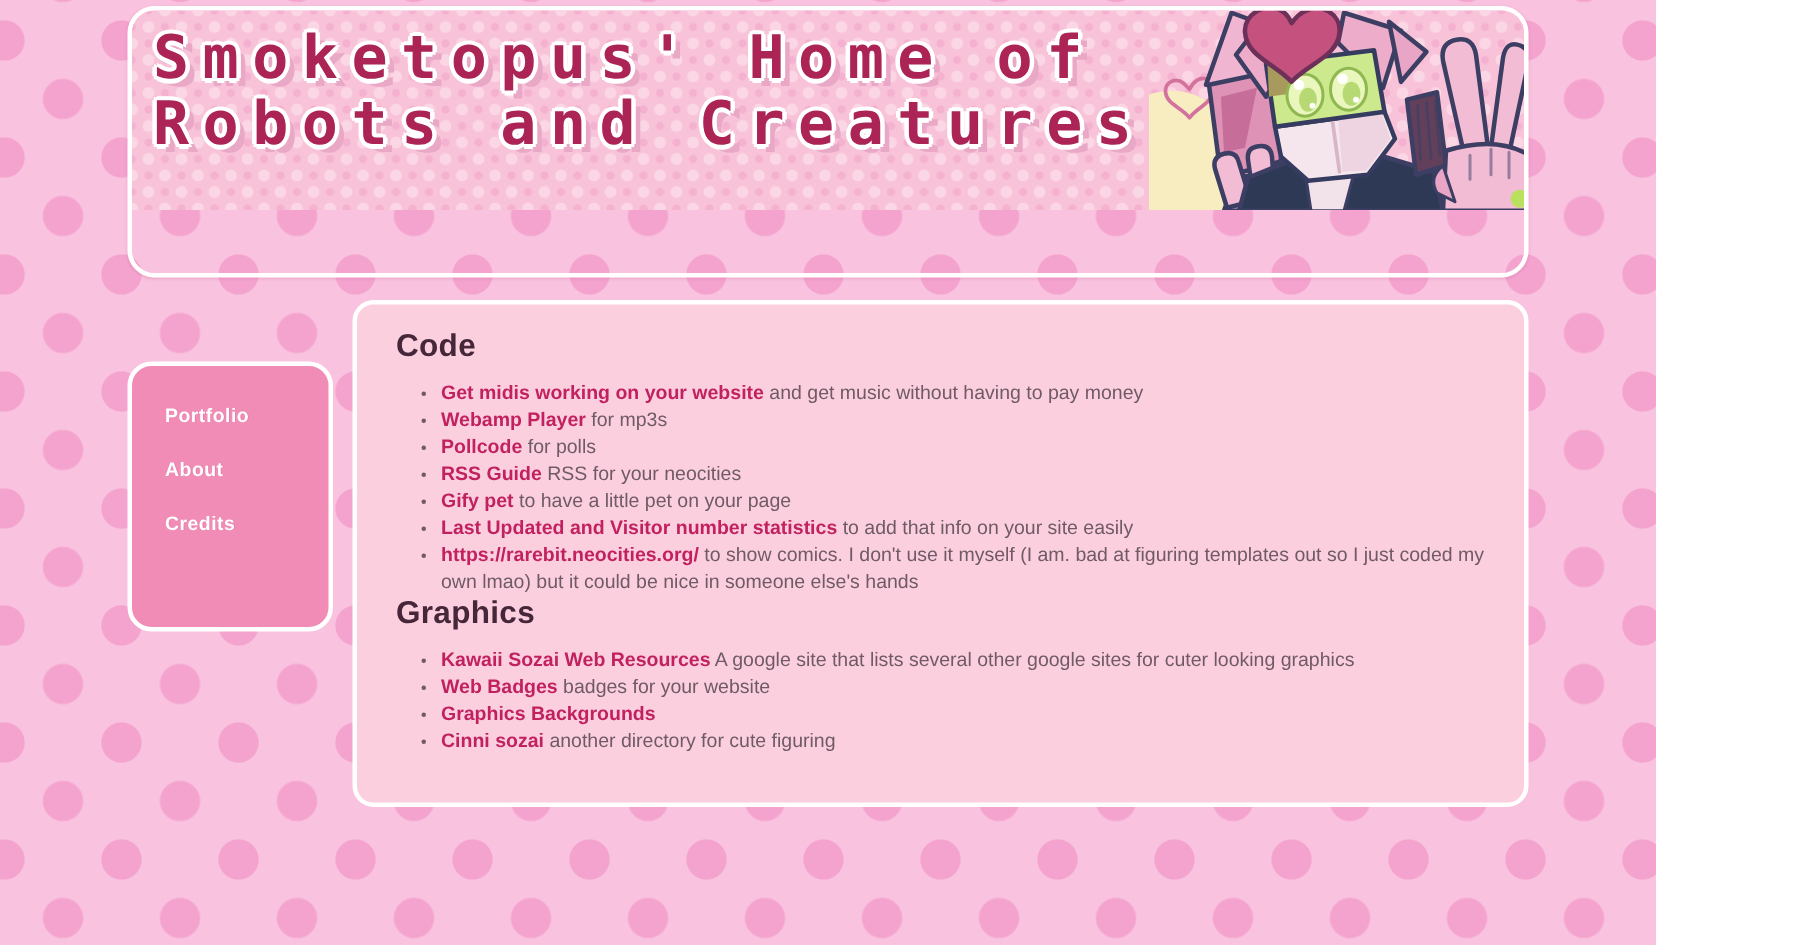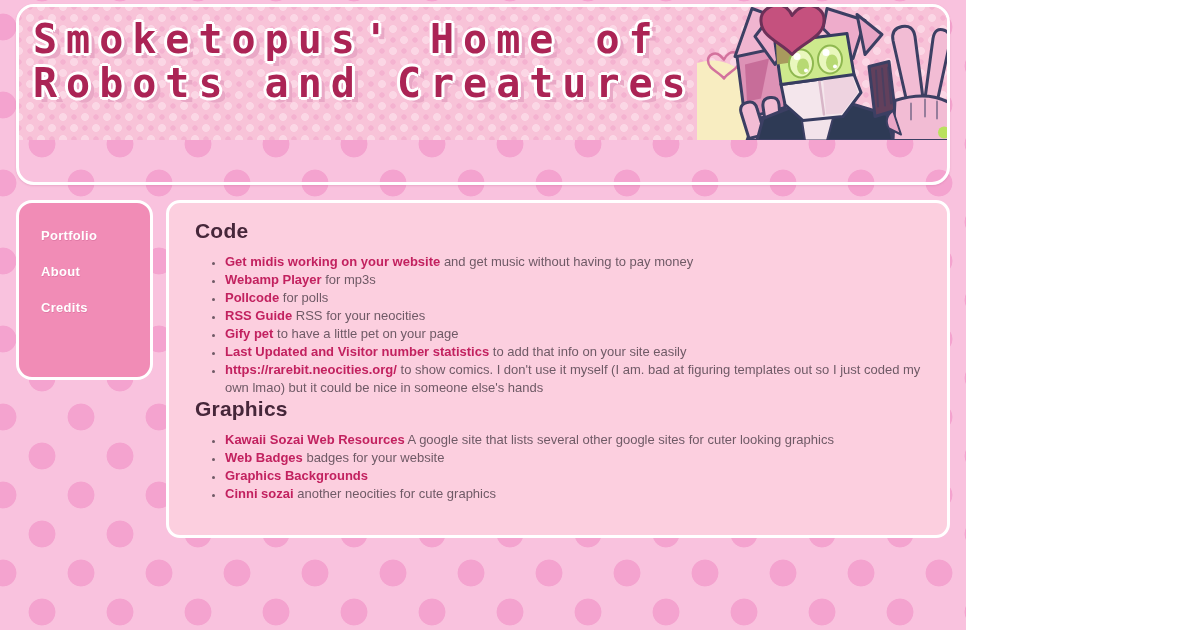--- a/index.html
+++ b/index.html
@@ -1,19 +1,19 @@
 <!DOCTYPE html>
 <html><head>
 <meta charset="utf-8">
 <style>
   * { margin:0; padding:0; box-sizing:border-box; }
   html,body { width:1200px; height:630px; overflow:hidden; }
 
   .page {
-    width:966px; height:630px;
+    width:1104px; height:630px;
     background-color:#f9c2de;
     background-image:
       radial-gradient(circle, #f4a3cf 13px, rgba(0,0,0,0) 13.8px),
       radial-gradient(circle, #f4a3cf 13px, rgba(0,0,0,0) 13.8px);
     background-size:78px 78px, 78px 78px;
     background-position:3px 27px, 42px 66px;
     font-family:"Liberation Sans","DejaVu Sans",sans-serif;
     padding-top:4px;
   }
   .site-column { width:934px; margin:0 auto; }
@@ -66,20 +66,21 @@
     text-shadow:1px 1px 0 rgba(170,40,90,0.35);
   }
 
   
   .content-row { display:flex; gap:13px; margin-top:15px; align-items:flex-start; }
   .sidebar {
     width:137px; height:180px;
     background:#f18cb6;
     border:3px solid #ffffff; border-radius:16px;
     padding:25px 14px 0 22px;
+    margin-top:41px;
   }
   .side-link {
     display:block; color:#ffffff; text-decoration:none;
     font-weight:bold; font-size:13px; line-height:16px;
     letter-spacing:0.3px; margin-bottom:20px;
     text-shadow:0.5px 0.5px 0 rgba(190,80,130,0.3);
   }
   .main-box {
     flex:1; min-height:338px;
     background:#fccfdf;
@@ -188,20 +189,20 @@
               <li><a href="#" class="res-link">https://rarebit.neocities.org/</a> <span class="res-rest">to show comics. I don't use it myself (I am. bad at figuring templates out so I just coded my own lmao) but it could be nice in someone else's hands</span></li>
             </ul>
         </section>
         <section>
           <h2 class="sec-heading">Graphics</h2>
           <ul class="res-list">
 
           <li><a href="#" class="res-link">Kawaii Sozai Web Resources</a> <span class="res-rest">A google site that lists several other google sites for cuter looking graphics</span></li>
               <li><a href="#" class="res-link">Web Badges</a> <span class="res-rest">badges for your website</span></li>
               <li><a href="#" class="res-link">Graphics Backgrounds</a> <span class="res-rest"></span></li>
-              <li><a href="#" class="res-link">Cinni sozai</a> <span class="res-rest">another neocities for cute graphics</span></li>
+              <li><a href="#" class="res-link">Cinni sozai</a> <span class="res-rest">another directory for cute figuring</span></li>
             </ul>
         </section>
       </main>
     </div>
 
   </div>
 </div>
 
 </body></html>

